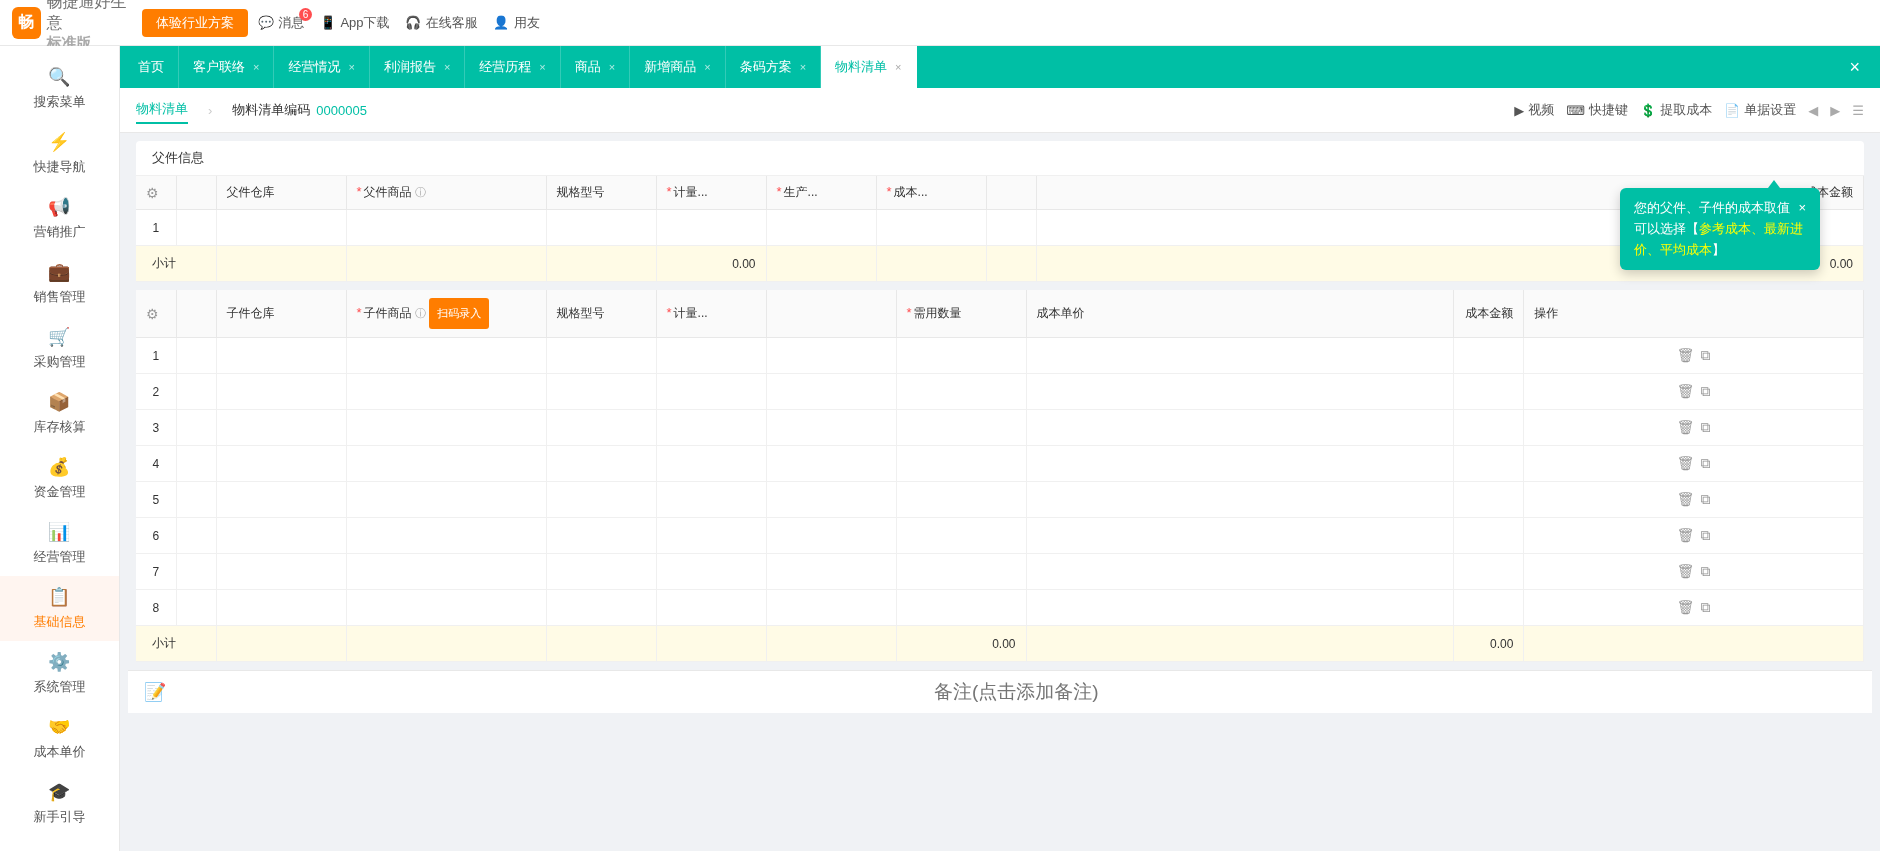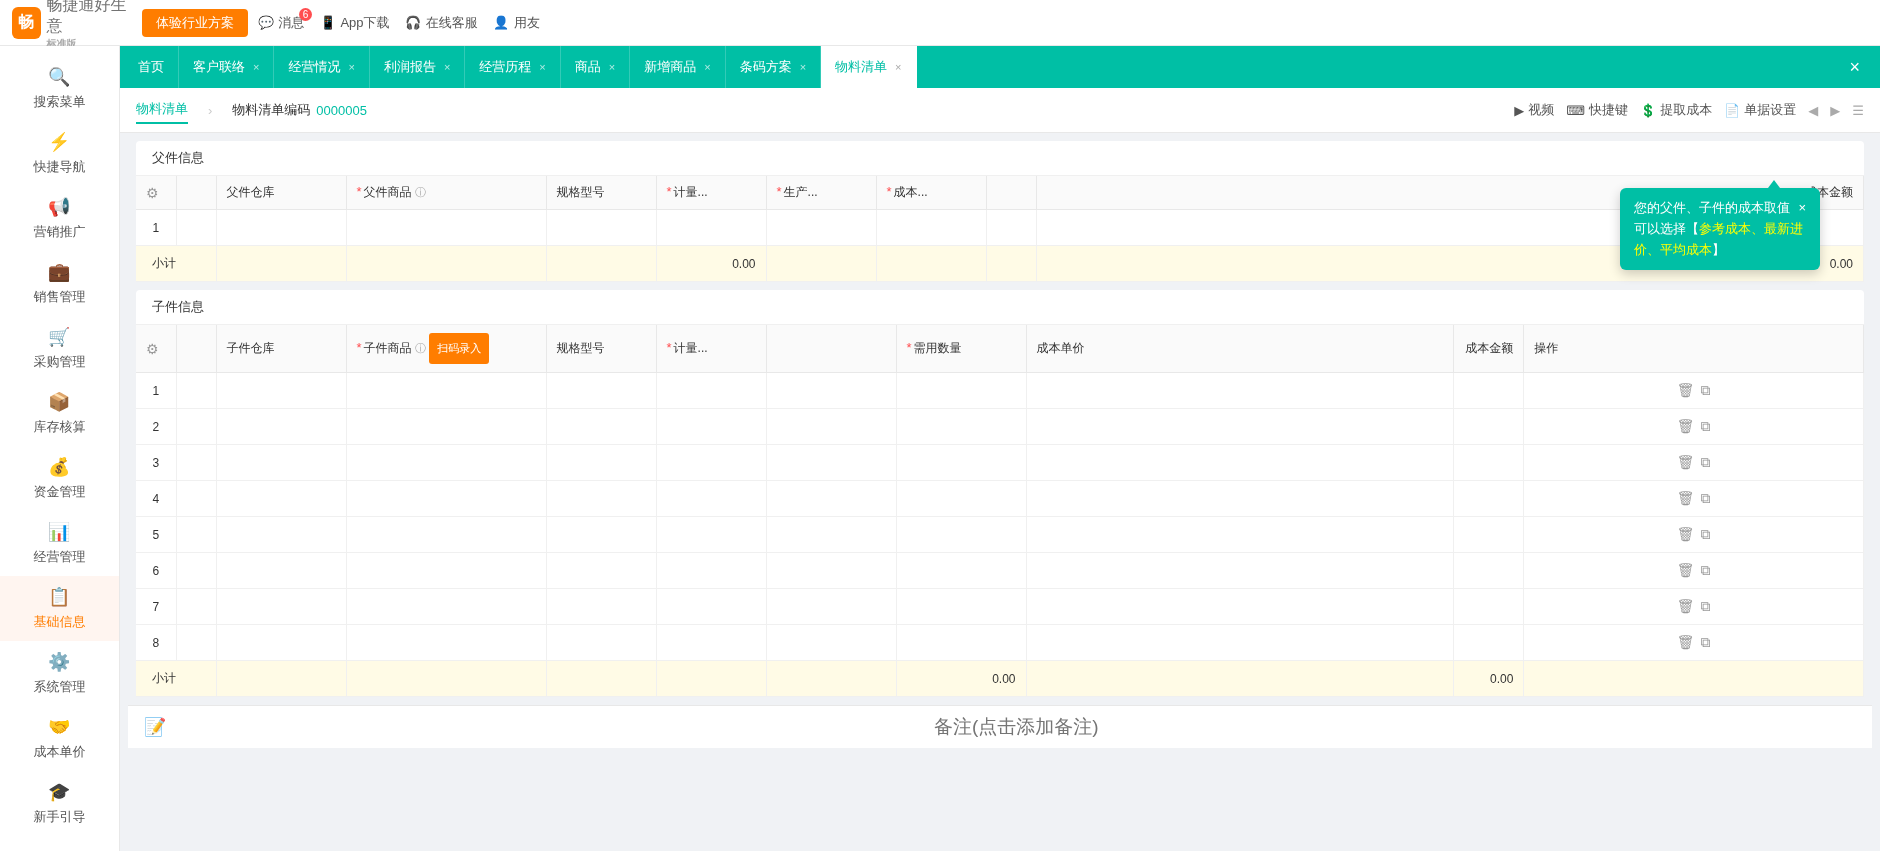--- a/index.html
+++ b/index.html
@@ -135,21 +135,21 @@
     .align-right { text-align: right; }
   </style>
 </head>
 <body>
 
 <div class="top-bar">
   <div class="logo-area">
     <div class="logo-icon">畅</div>
     <div>
       <div style="font-size:16px;font-weight:normal;color:#737373;">畅捷通好生意</div>
-      <div style="font-size:10px;color:#aaa;">标准版</div>
+      <div style="font-size:15px;color:#aaa;">标准版</div>
     </div>
   </div>
   <button class="trial-btn">体验行业方案</button>
   <div class="top-right">
     <div class="top-right-item">
       <span>💬</span>
       <span>消息</span>
       <span class="badge">6</span>
     </div>
     <div class="top-right-item">
@@ -353,21 +353,20 @@
                 <td></td>
                 <td></td>
                 <td></td>
                 <td class="align-right">0.00</td>
               </tr>
             </tbody>
           </table>
         </div>
 
         <div class="section">
-          <div class="section-title">子件信息</div>
           <table class="data-table">
             <colgroup>
               <col style="width:40px;">
                 <col style="width:40px;">
                 <col style="width:130px;">
                 <col style="width:200px;">
               <col style="width:110px;">
                 <col style="width:110px;">
                 <col style="width:130px;">
               <col style="width:130px;">

